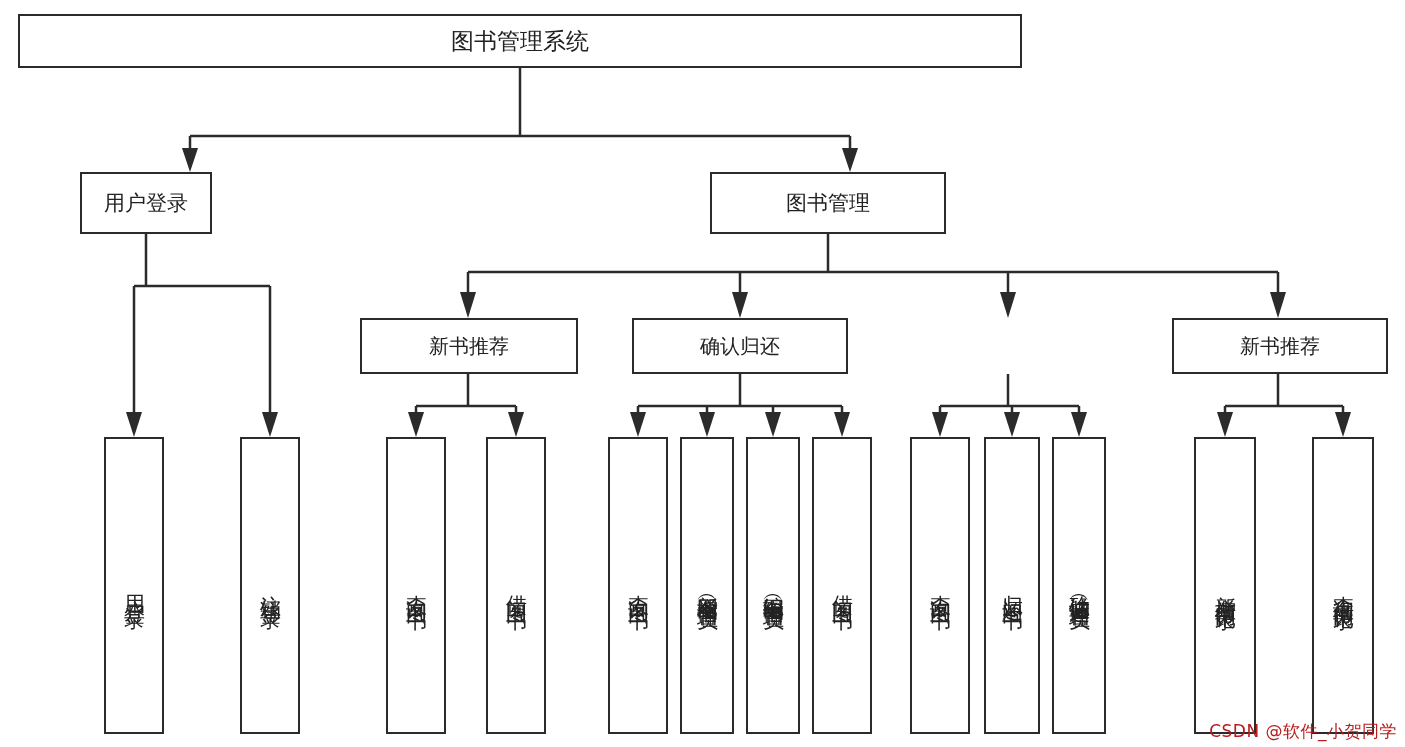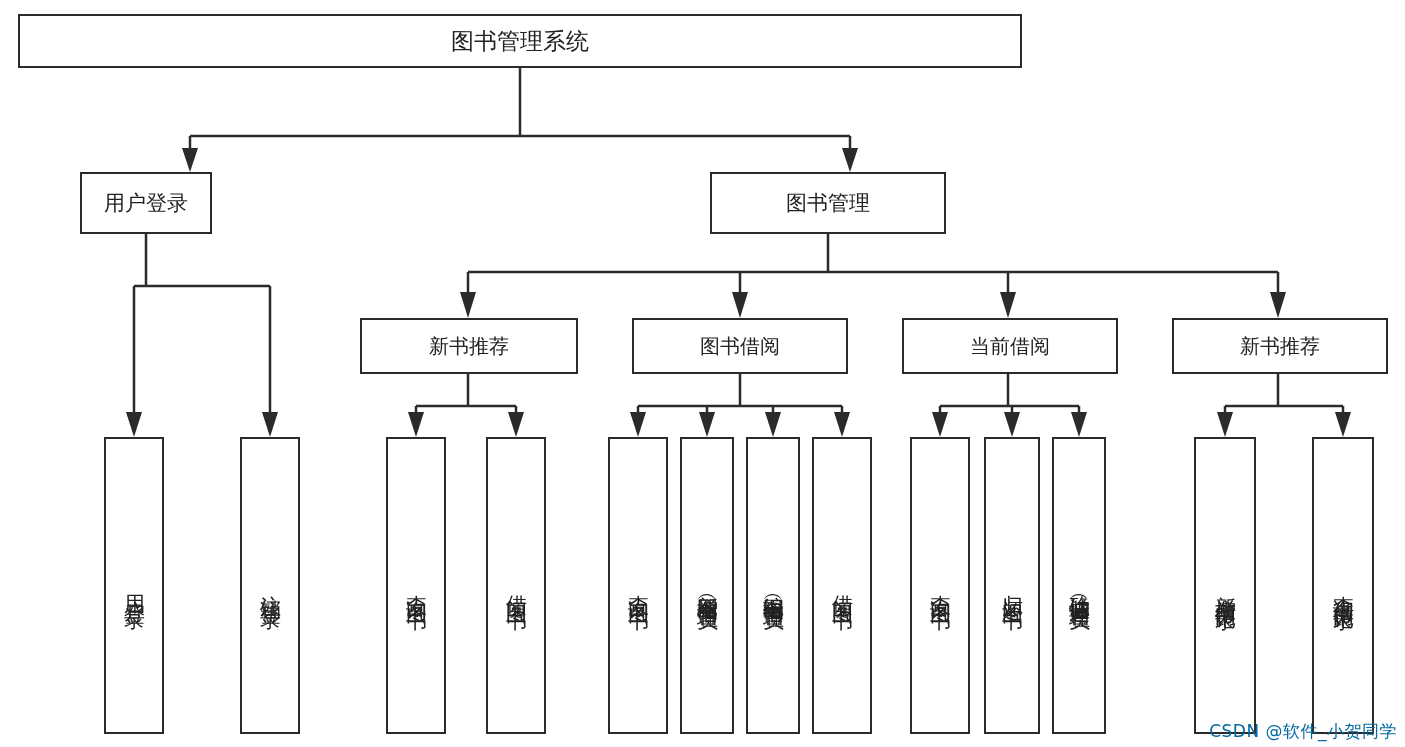--- a/index.html
+++ b/index.html
@@ -66,21 +66,21 @@
     fill: none;
   }
   .arrowhead {
     fill: #2b2b2b;
   }
   #watermark {
     position: absolute;
     right: 8px;
     bottom: 4px;
     font-size: 17px;
-    color: #0369a1;
+    color: #b91c1c;
     letter-spacing: 0.5px;
     white-space: nowrap;
   }
 </style>
 </head>
 <body>
 
 <div id="canvas">
 
   <svg id="wires">
@@ -154,24 +154,21 @@
     <span>用户登录</span>
   </div>
   <div class="node lvl2" style="left:360px; top:318px; width:218px; height:56px;">
     <span>新书推荐</span>
   </div>
 
   <div class="node lvl1" style="left:710px; top:172px; width:236px; height:62px;">
     <span>图书管理</span>
   </div>
   <div class="node lvl2" style="left:632px; top:318px; width:216px; height:56px;">
-    <span>图书借阅</span>
-  </div>
-  <div class="node lvl2" style="left:902px; top:318px; width:216px; height:56px;">
-    <span>当前借阅</span>
+    <span>确认归还</span>
   </div>
   <div class="node lvl2" style="left:1172px; top:318px; width:216px; height:56px;">
     <span>新书推荐</span>
   </div>
 
   <div class="node leaf" style="left:104px; top:437px; width:60px; height:297px;">
     <span class="vtext">用户登录</span>
   </div>
   <div class="node leaf" style="left:240px; top:437px; width:60px; height:297px;">
     <span class="vtext">注销登录</span>

